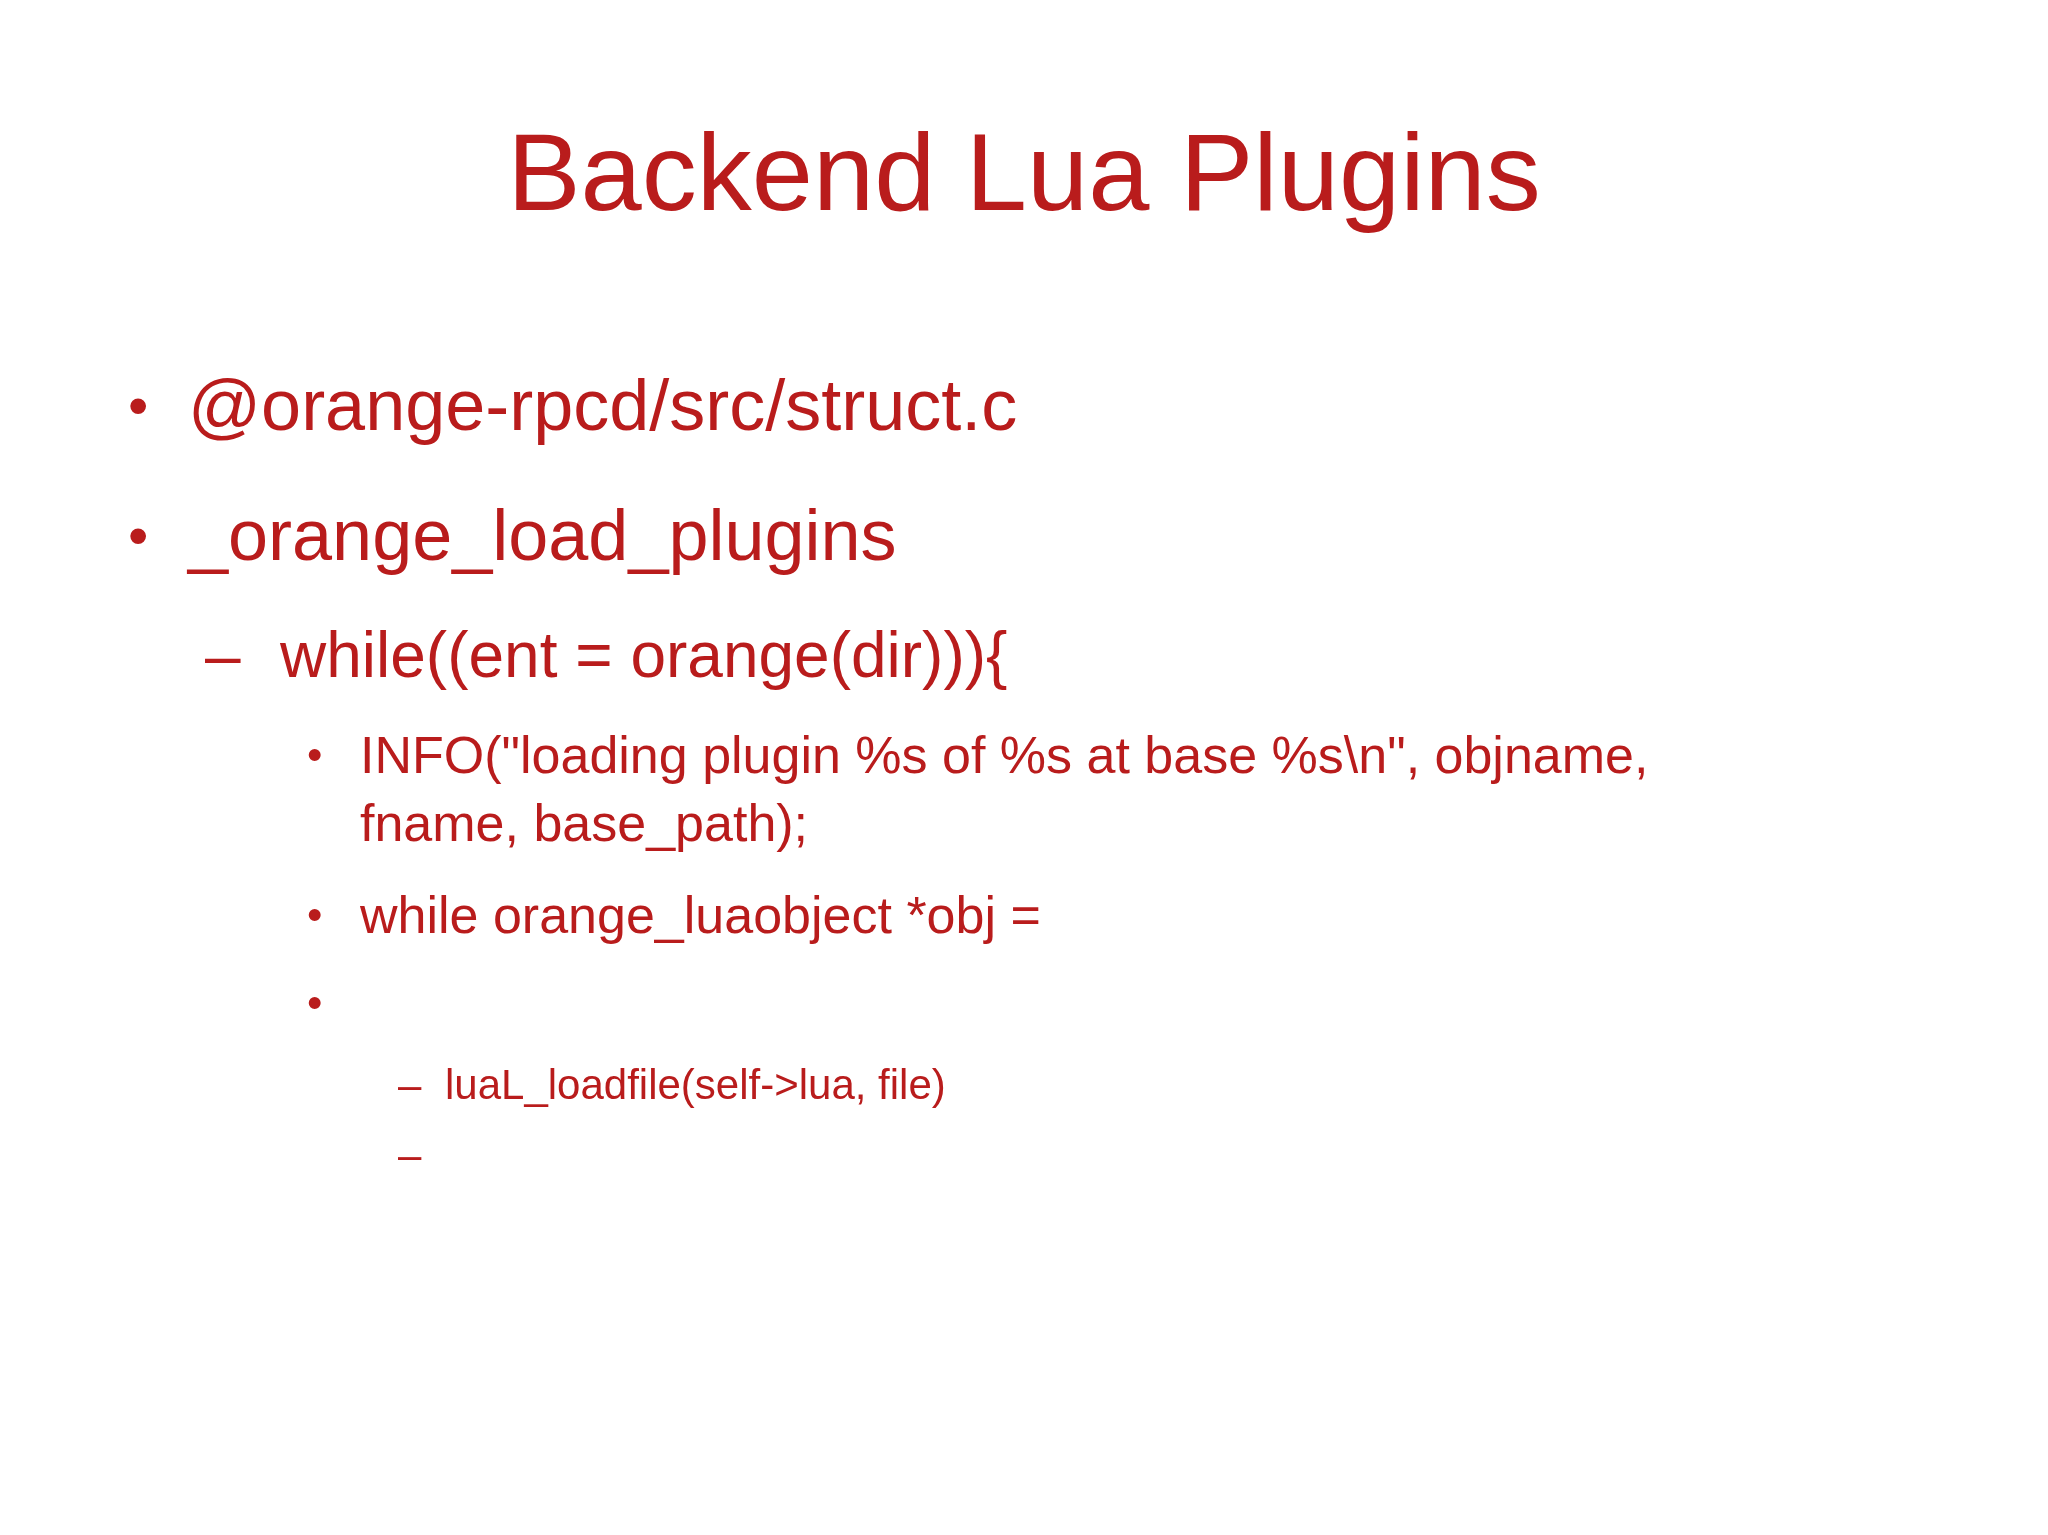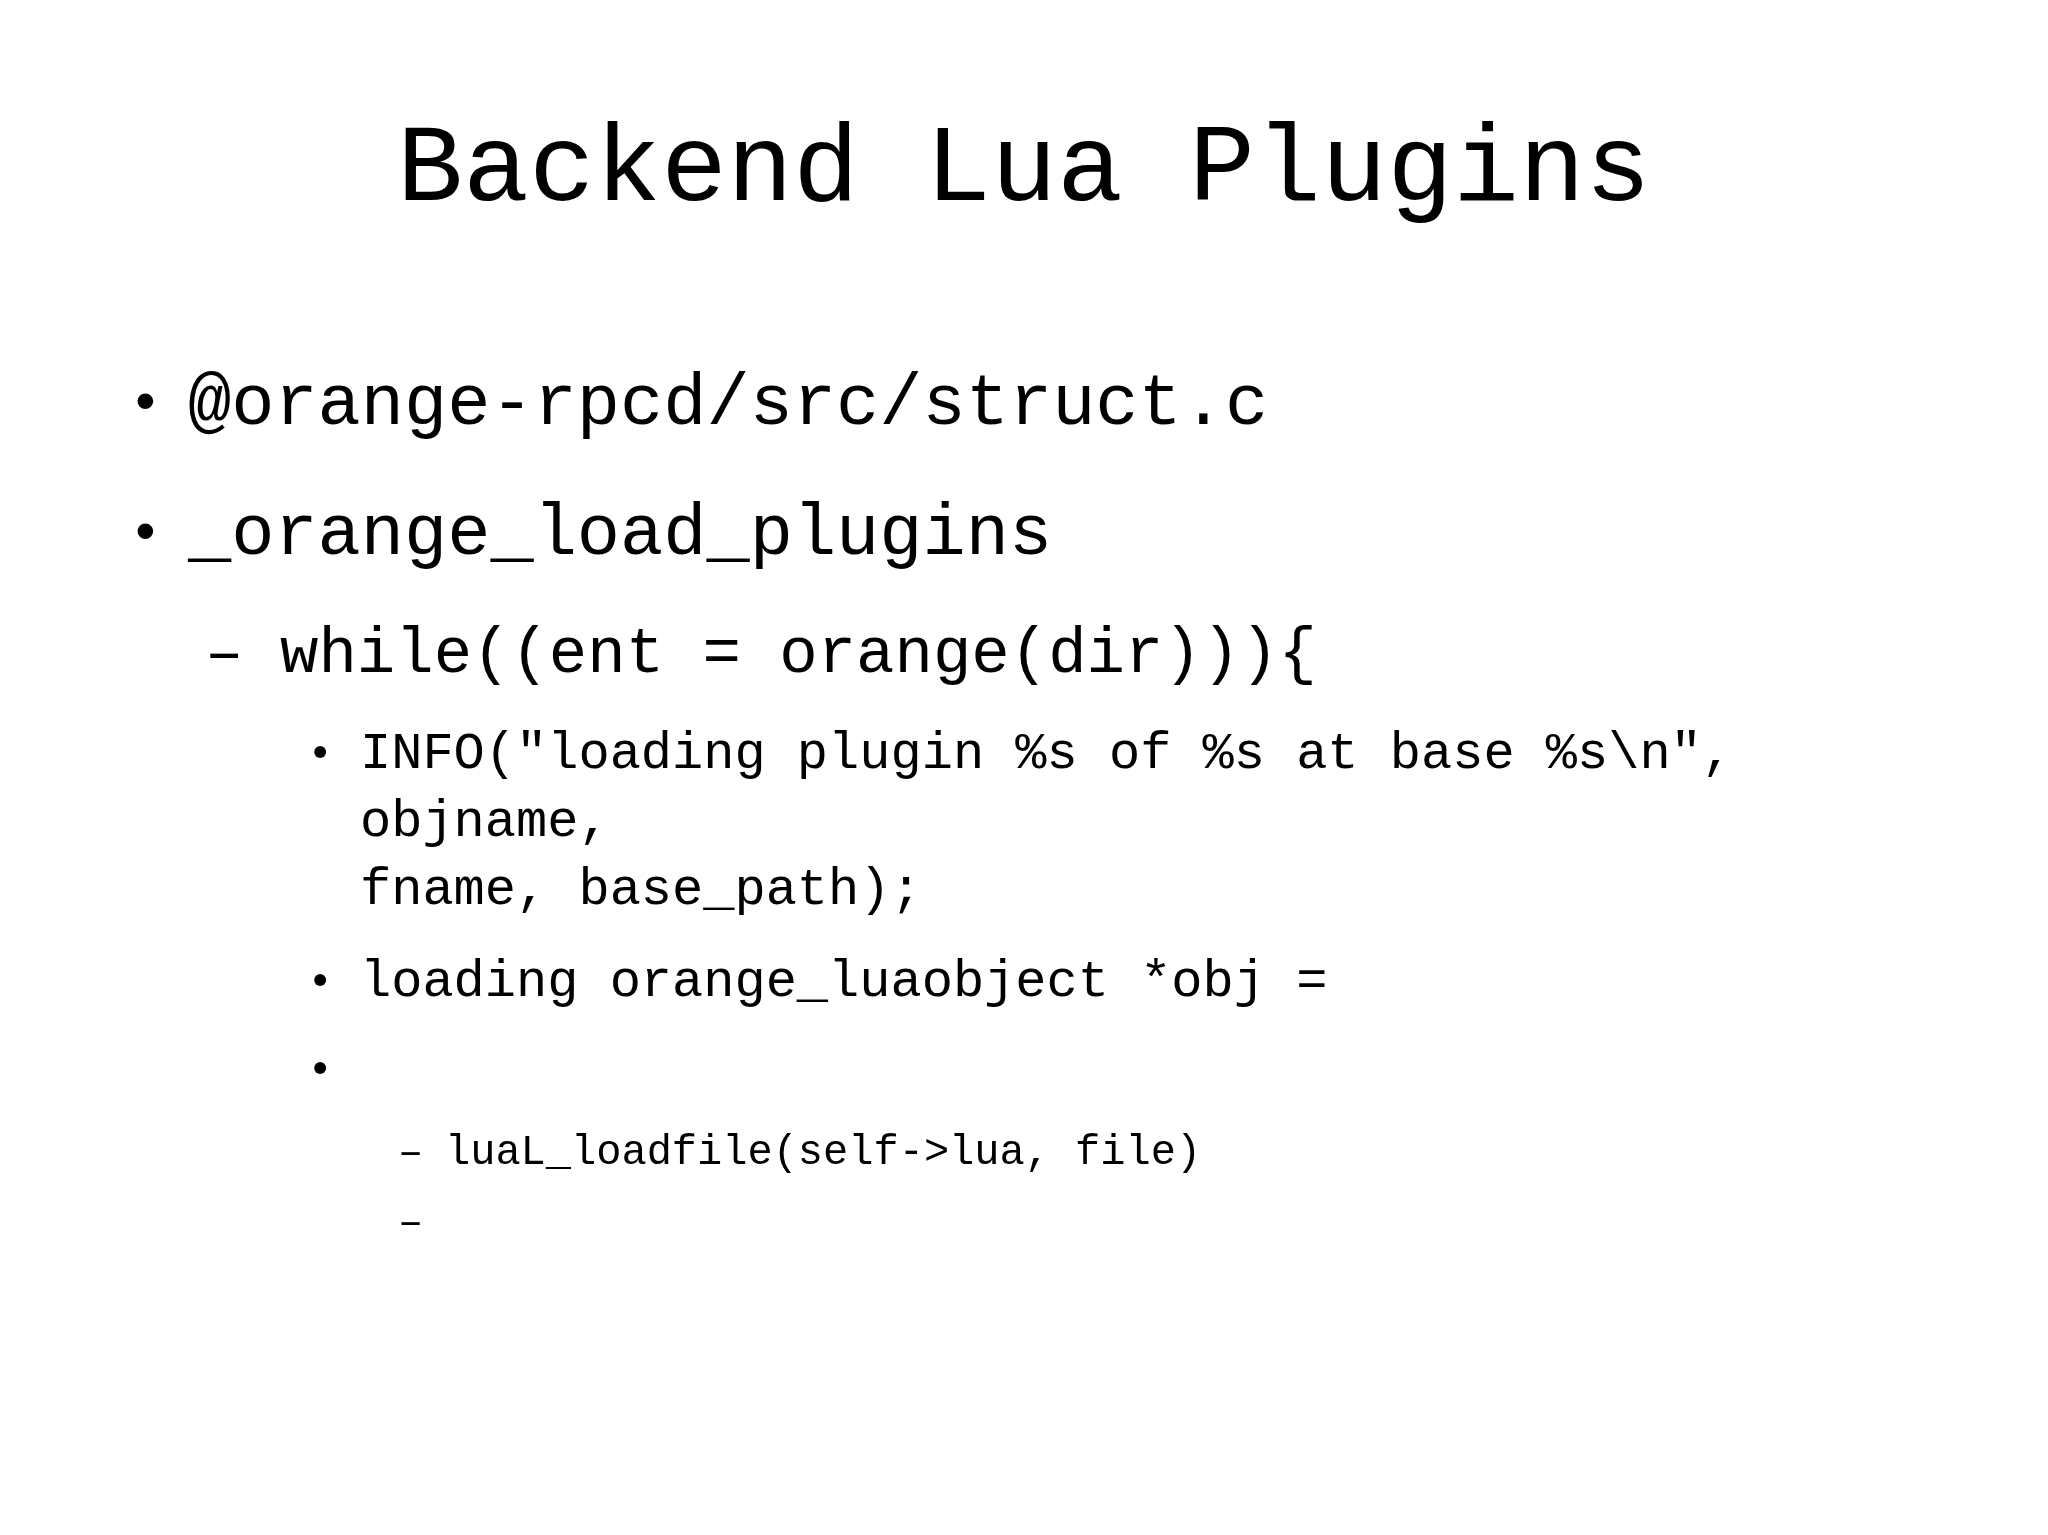--- a/index.html
+++ b/index.html
@@ -5,22 +5,22 @@
   html, body {
     margin: 0;
     padding: 0;
     background: #ffffff;
   }
   .slide {
     position: relative;
     width: 2048px;
     height: 1535px;
     background: #ffffff;
-    color: #000000;
-    font-family: Liberation Mono, monospace;
+    color: #b91c1c;
+    font-family: Liberation Sans, sans-serif;
     overflow: hidden;
   }
   .title {
     position: absolute;
     top: 108px;
     left: 0;
     right: 0;
     text-align: center;
     font-size: 110px;
     font-weight: 400;
@@ -105,21 +105,21 @@
       <span class="marker">•</span>
       <span class="text">
         <span class="line">INFO("loading plugin %s of %s at base %s\n", objname,</span>
         <span class="line">fname, base_path);</span>
       </span>
     </div>
 
     <div class="item l3 mt24">
       <span class="marker">•</span>
       <span class="text">
-        <span class="line">loading orange_luaobject *obj =</span>
+        <span class="line">while orange_luaobject *obj =</span>
       </span>
     </div>
 
     <div class="item l3 mt20">
       <span class="marker">•</span>
     </div>
 
     <div class="item l4 mt20">
       <span class="marker">–</span>
       <span class="text">

